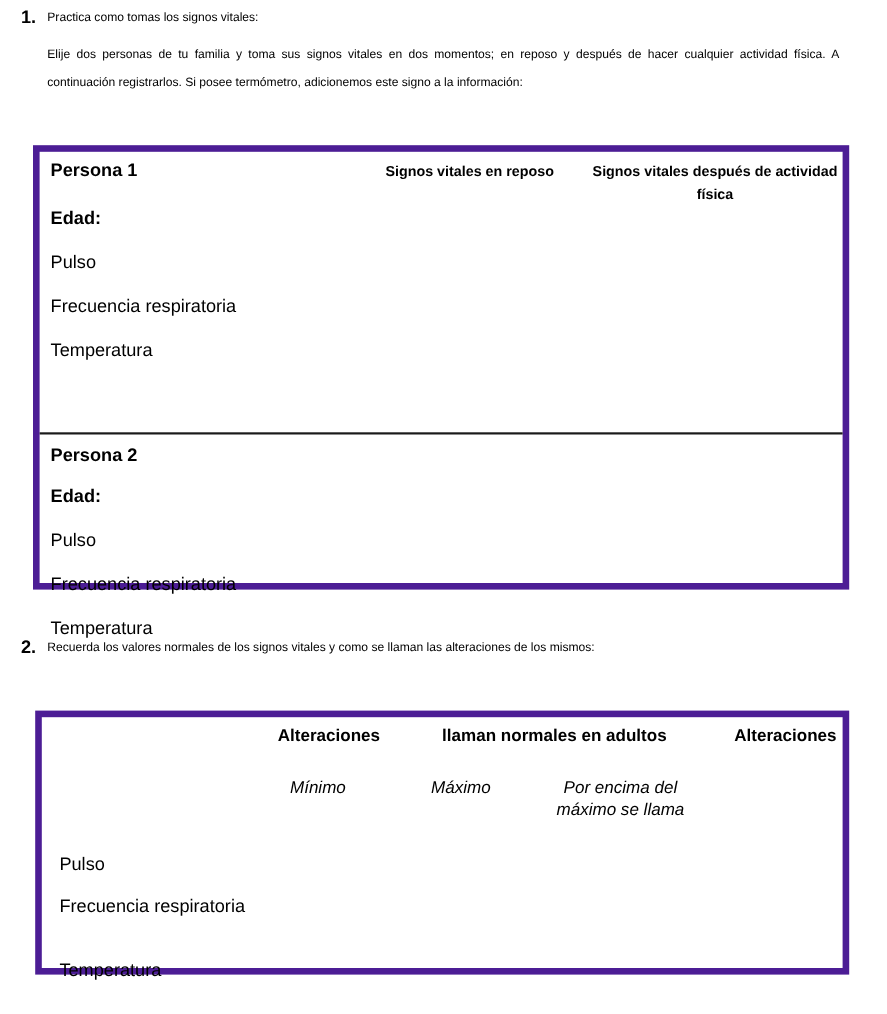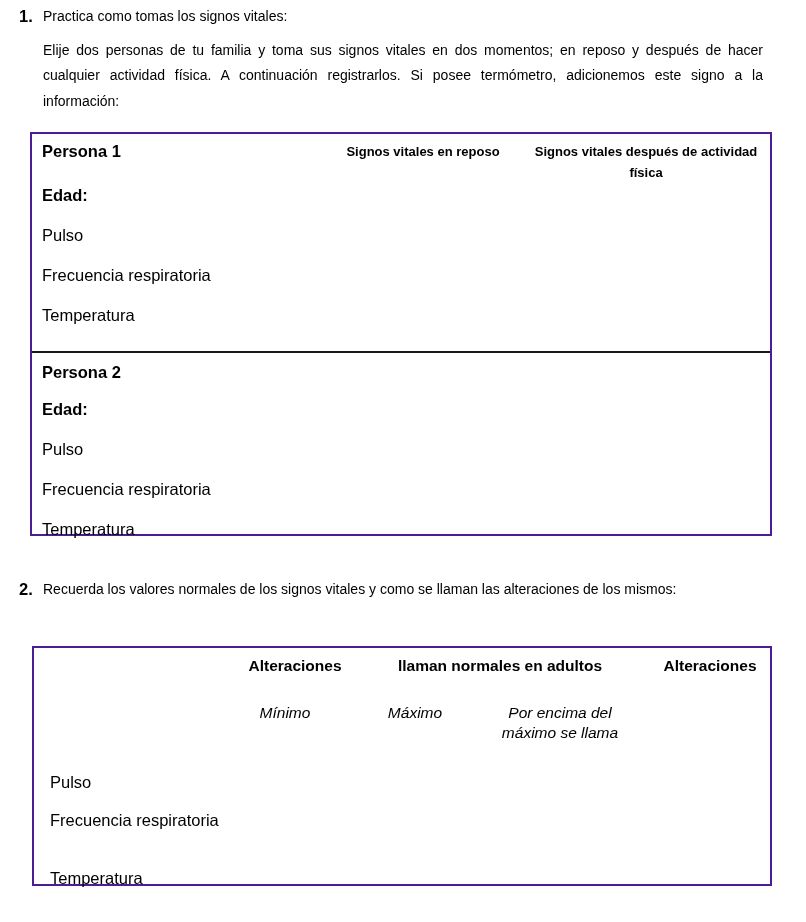--- a/index.html
+++ b/index.html
@@ -34,37 +34,37 @@
     font-weight: bold;
     line-height: 25px;
     width: 24px;
     flex: 0 0 24px;
     text-align: left;
   }
   .item-body {
     flex: 1 1 auto;
   }
   .para {
-    font-size: 14px;
+    font-size: 11px;
     line-height: 25.5px;
     text-align: justify;
     text-justify: inter-word;
     margin: 0;
   }
   .para.lead { text-align: left; }
   .para + .para { margin-top: 8px; }
 
   #item-1 { left: 19px; top: 4px; width: 744px; }
   #item-2 { left: 19px; top: 577px; width: 744px; }
 
   
   .vital-table {
     position: absolute;
     box-sizing: border-box;
-    border: 2px solid #4c1d95;
+    border: 6px solid #4c1d95;
     background: #ffffff;
   }
 
   #table-1 {
     left: 30px;
     top: 132px;
     width: 742px;
     height: 404px;
   }
   #table-2 {
@@ -73,20 +73,21 @@
     width: 740px;
     height: 240px;
   }
 
   .person-block {
     position: relative;
     box-sizing: border-box;
   }
   .person-block.second {
     border-top: 2px solid #1a1a1a;
+    margin-top: 38px;
   }
 
   .vt-row {
     position: relative;
     display: flex;
     align-items: flex-start;
     padding: 0 10px;
     box-sizing: border-box;
   }
 

